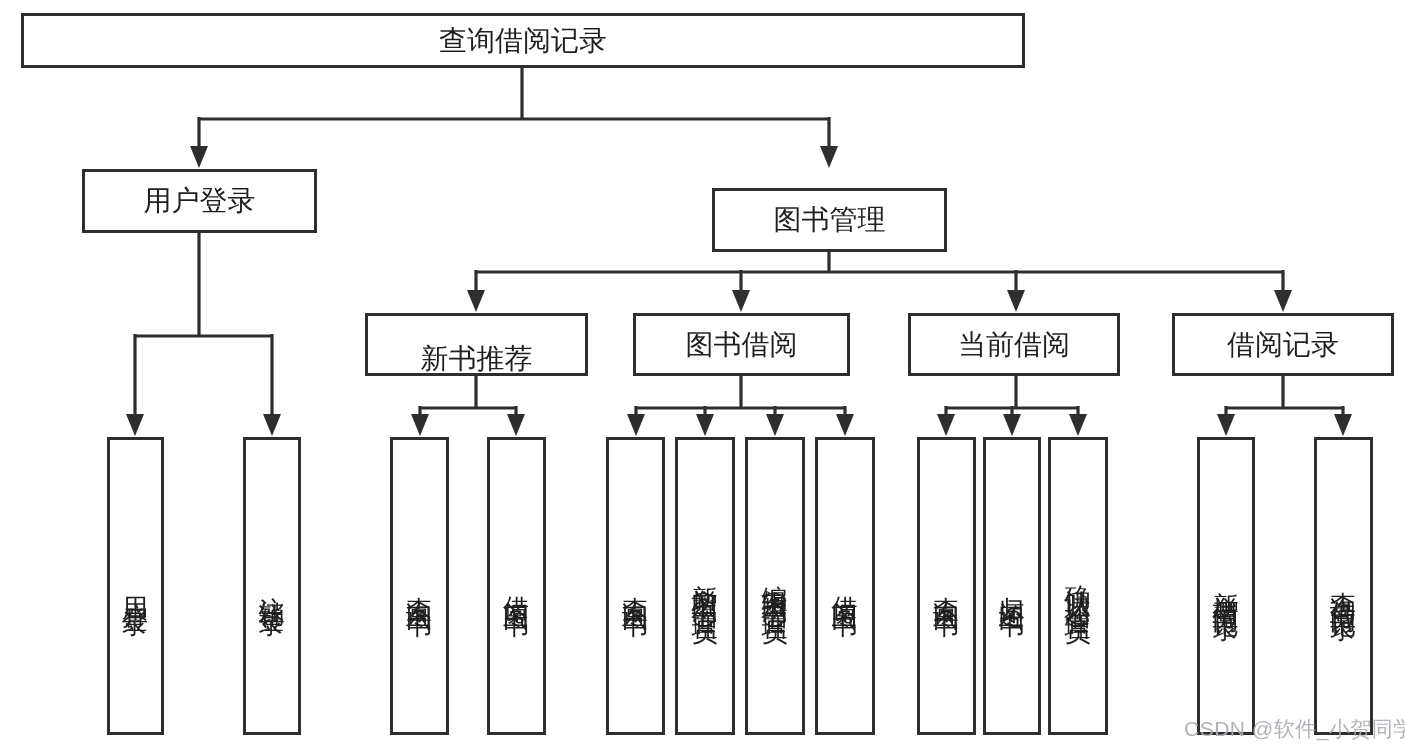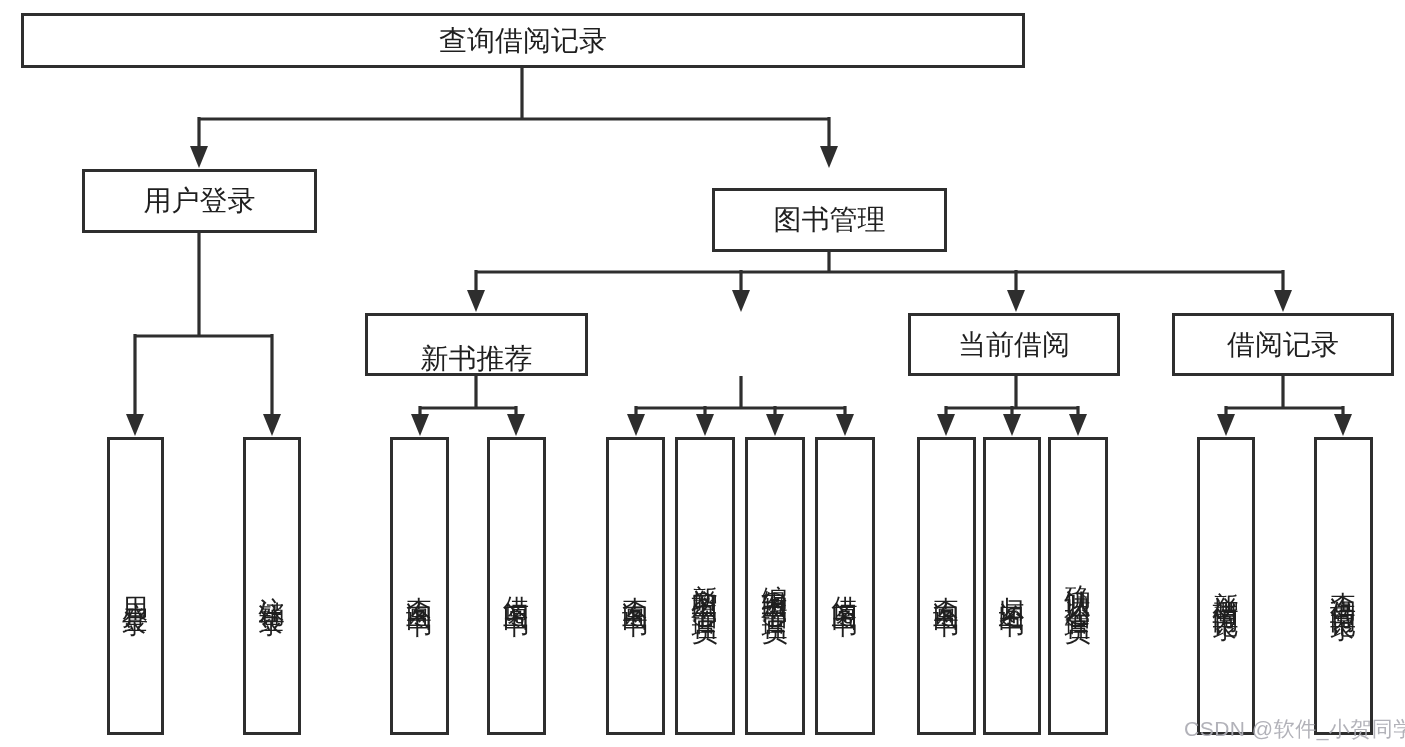--- a/index.html
+++ b/index.html
@@ -121,20 +121,23 @@
   <div class="node" style="left:82px; top:169px; width:235px; height:64px;">
     <span class="lbl">用户登录</span>
   </div>
   <div class="node" style="left:712px; top:169px; width:235px; height:64px;margin-top:19px;">
     <span class="lbl">图书管理</span>
   </div>
 
   <div class="node" style="left:365px; top:313px; width:223px; height:63px;align-items:flex-end;">
     <span class="lbl">新书推荐</span>
   </div>
+  <div class="node" style="left:633px; top:313px; width:217px; height:63px;">
+    <span class="lbl">图书借阅</span>
+  </div>
   <div class="node" style="left:908px; top:313px; width:212px; height:63px;">
     <span class="lbl">当前借阅</span>
   </div>
   <div class="node" style="left:1172px; top:313px; width:222px; height:63px;">
     <span class="lbl">借阅记录</span>
   </div>
 
   <div class="node leaf" style="left:107px; width:57px;">
     <span class="lbl">用户登录</span>
   </div>

